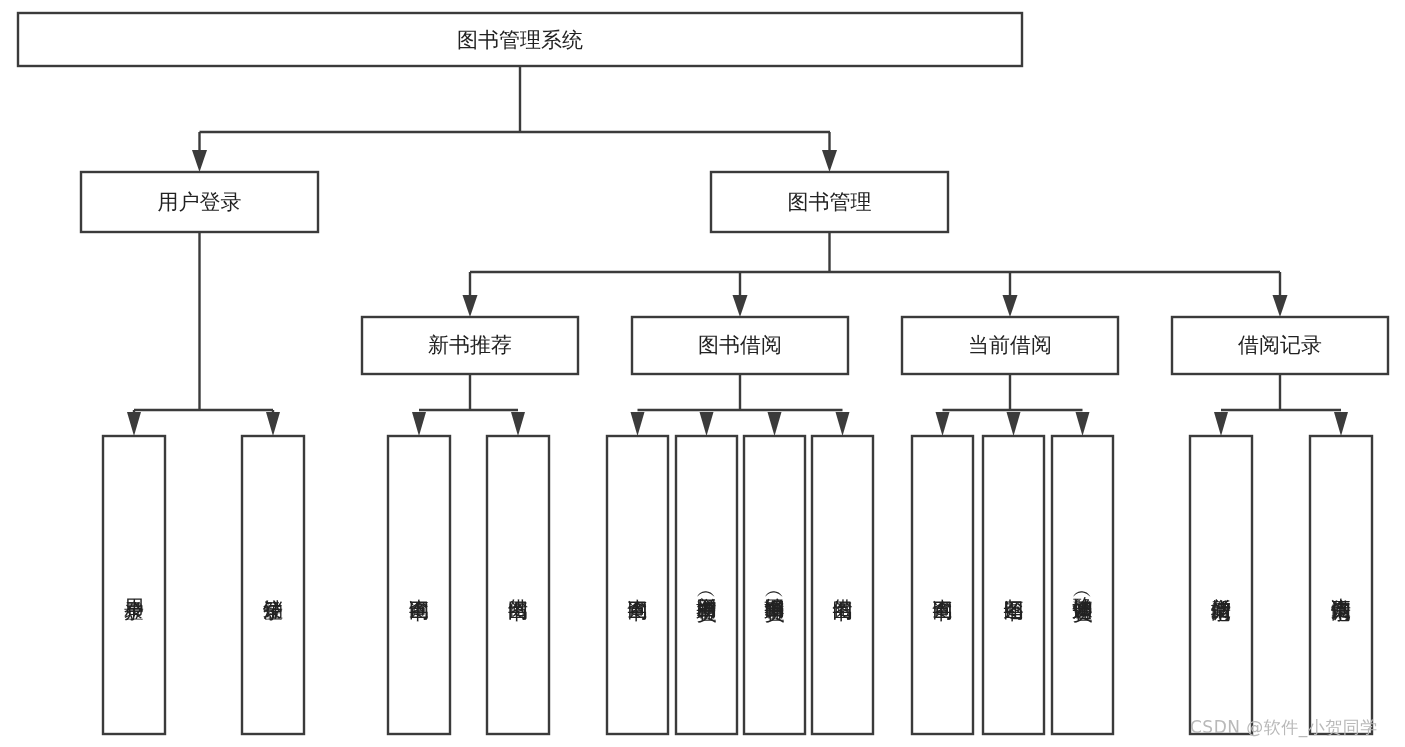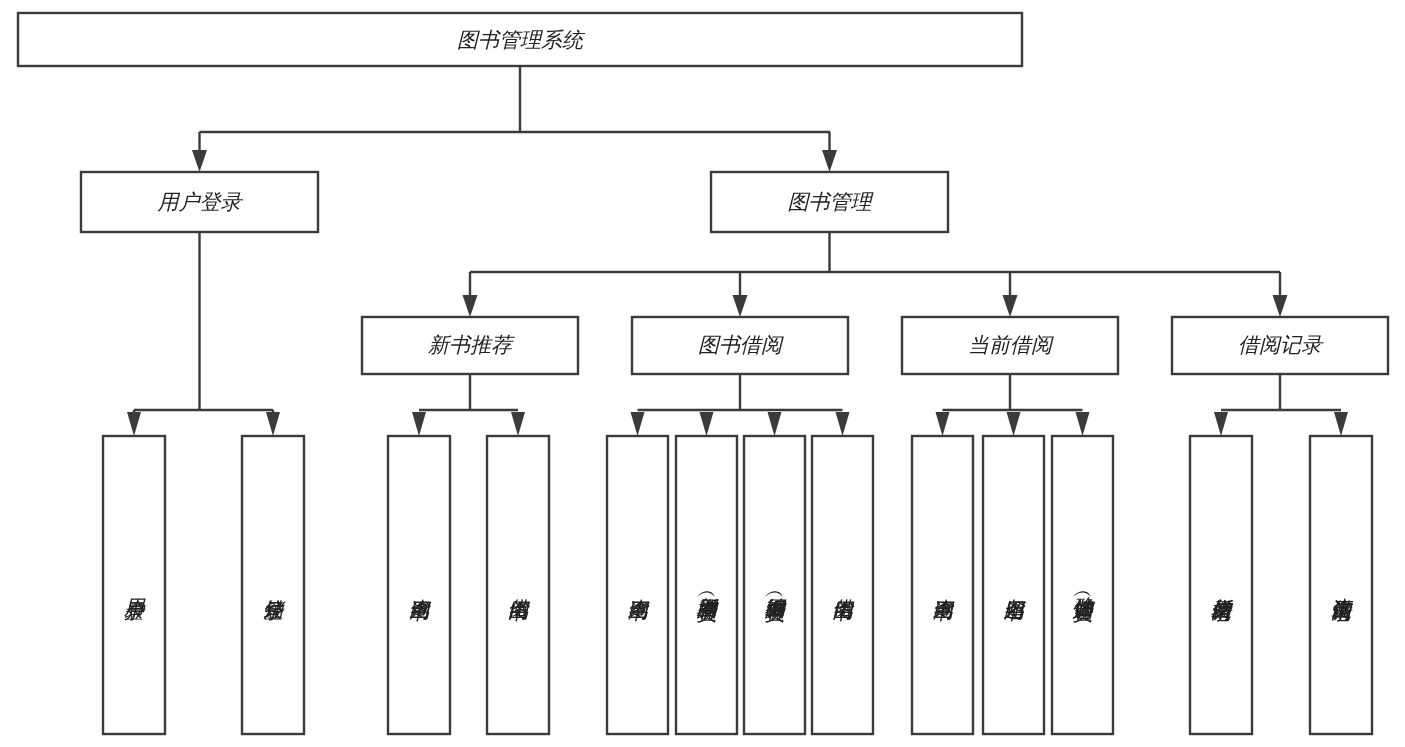--- a/index.html
+++ b/index.html
@@ -10,21 +10,20 @@
   }
   body {
     font-family: "DejaVu Sans", "Liberation Sans", sans-serif;
   }
   #diagram-root {
     position: relative;
     width: 1393px;
     height: 747px;
     background: #ffffff;
     overflow: hidden;
-    font-style: italic;
   }
   svg.diagram-canvas {
     position: absolute;
     left: 0;
     top: 0;
     width: 1405px;
     height: 747px;
     display: block;
   }
   .node-box {
@@ -194,14 +193,15 @@
   <div class="node-label-v" style="left:744px; top:436px; width:61px; height:298px;">编辑图书（管理员）</div>
   <div class="node-label-v" style="left:812px; top:436px; width:61px; height:298px;">借阅图书</div>
 
   <div class="node-label-v" style="left:912px; top:436px; width:61px; height:298px;">查询图书</div>
   <div class="node-label-v" style="left:983px; top:436px; width:61px; height:298px;">归还图书</div>
   <div class="node-label-v" style="left:1052px; top:436px; width:61px; height:298px;">确认归还（管理员）</div>
 
   <div class="node-label-v" style="left:1190px; top:436px; width:62px; height:298px;">新增借阅记录</div>
   <div class="node-label-v" style="left:1310px; top:436px; width:62px; height:298px;">查询借阅记录</div>
 
+  <div class="watermark" style="left:1190px; top:716px;">CSDN @软件_小贺同学</div>
 
 </div>
 
 </body></html>

